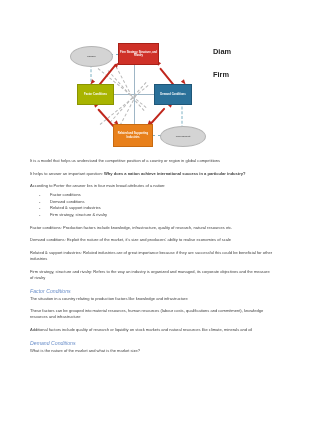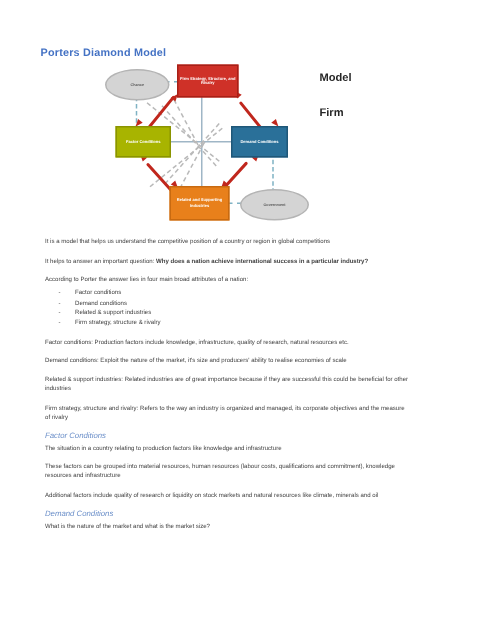--- a/index.html
+++ b/index.html
@@ -85,21 +85,20 @@
     font-size:4.05px;line-height:1.62;color:#3f3f3f;
     padding-left:20px;position:relative;
   }
   li .dashmark{position:absolute;left:9px;top:0;}
 </style>
 </head>
 <body>
 
 <div class="page">
 
-  <div class="doc-title">Porters Diamond Model</div>
 
   <div class="diagram">
 
     <div class="axis axis-v"></div>
     <div class="axis axis-h"></div>
     <div class="arrowhead ah-up"></div>
     <div class="arrowhead ah-down"></div>
     <div class="arrowhead ah-left"></div>
     <div class="arrowhead ah-right"></div>
 
@@ -145,21 +144,21 @@
     </div>
 
     <div class="ellipse e-chance">
       <span>Chance</span>
     </div>
     <div class="ellipse e-gov">
       <span>Government</span>
     </div>
   </div>
 
-  <div class="side-head one">Model</div>
+  <div class="side-head one">Diam</div>
   <div class="side-head two">Firm</div>
 
   <div class="body">
 
     <p>It is a model that helps us understand the competitive position of a country or region in global competitions</p>
 
     <p><span>It helps to answer an important question: </span><span class="b">Why does a nation achieve international success in a particular industry?</span></p>
 
     <p class="tight">According to Porter the answer lies in four main broad attributes of a nation:</p>
 

